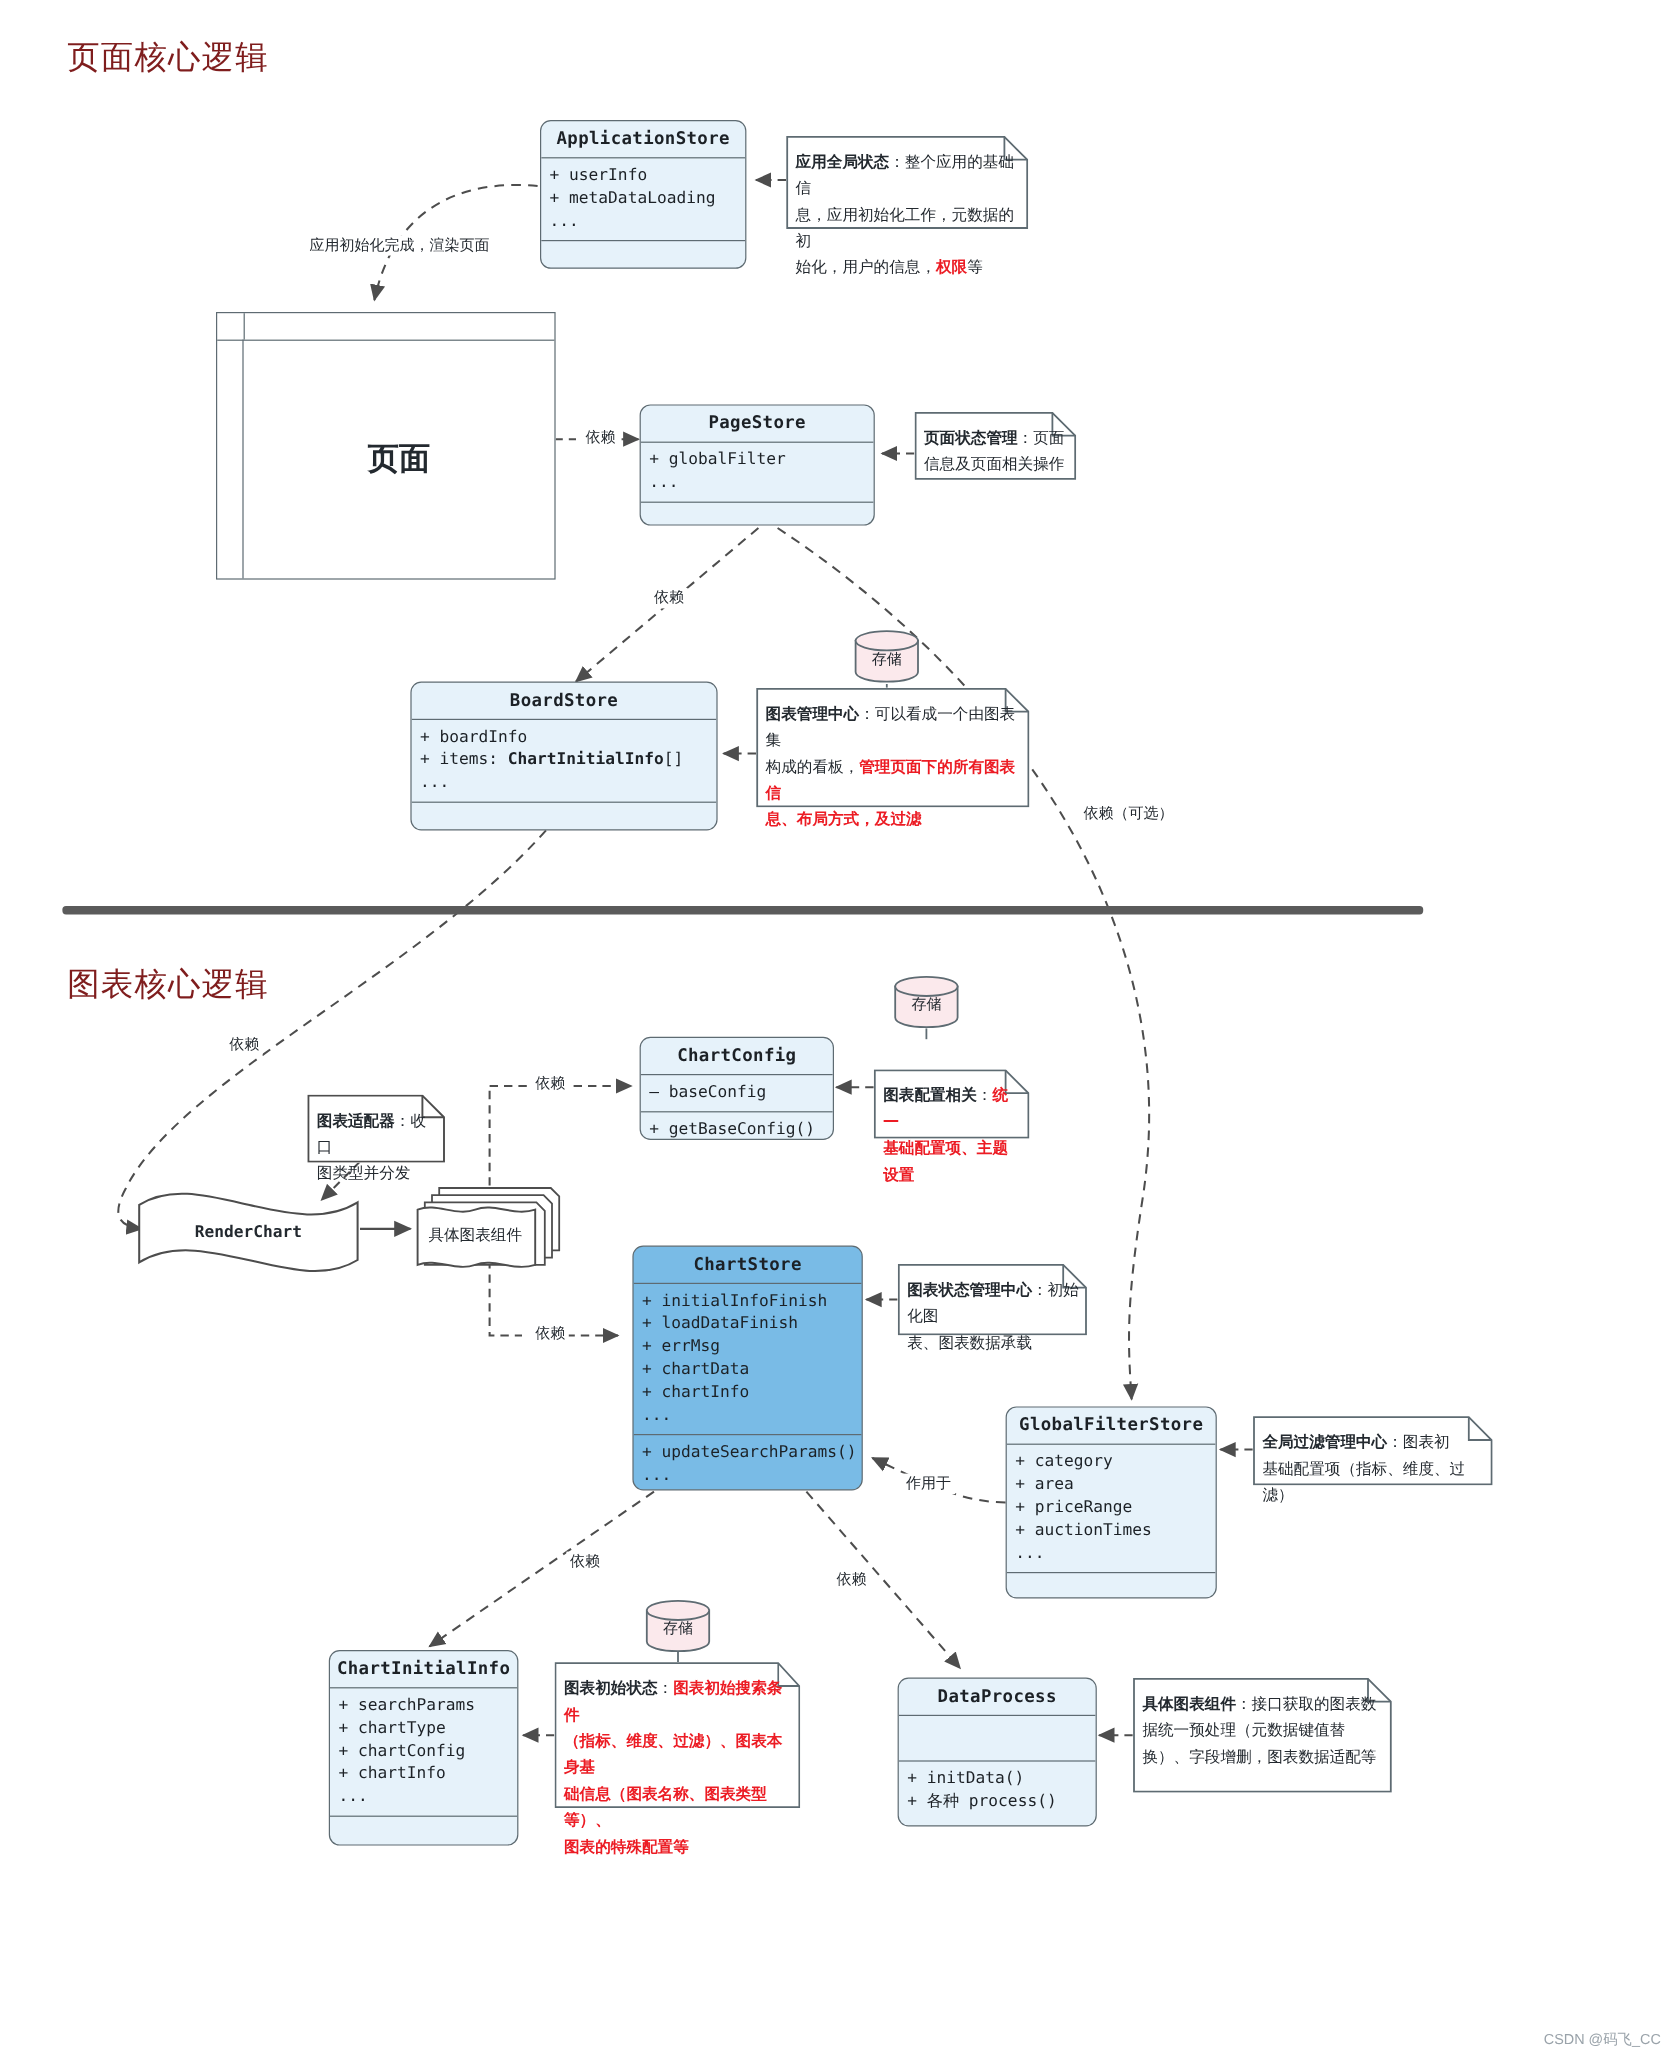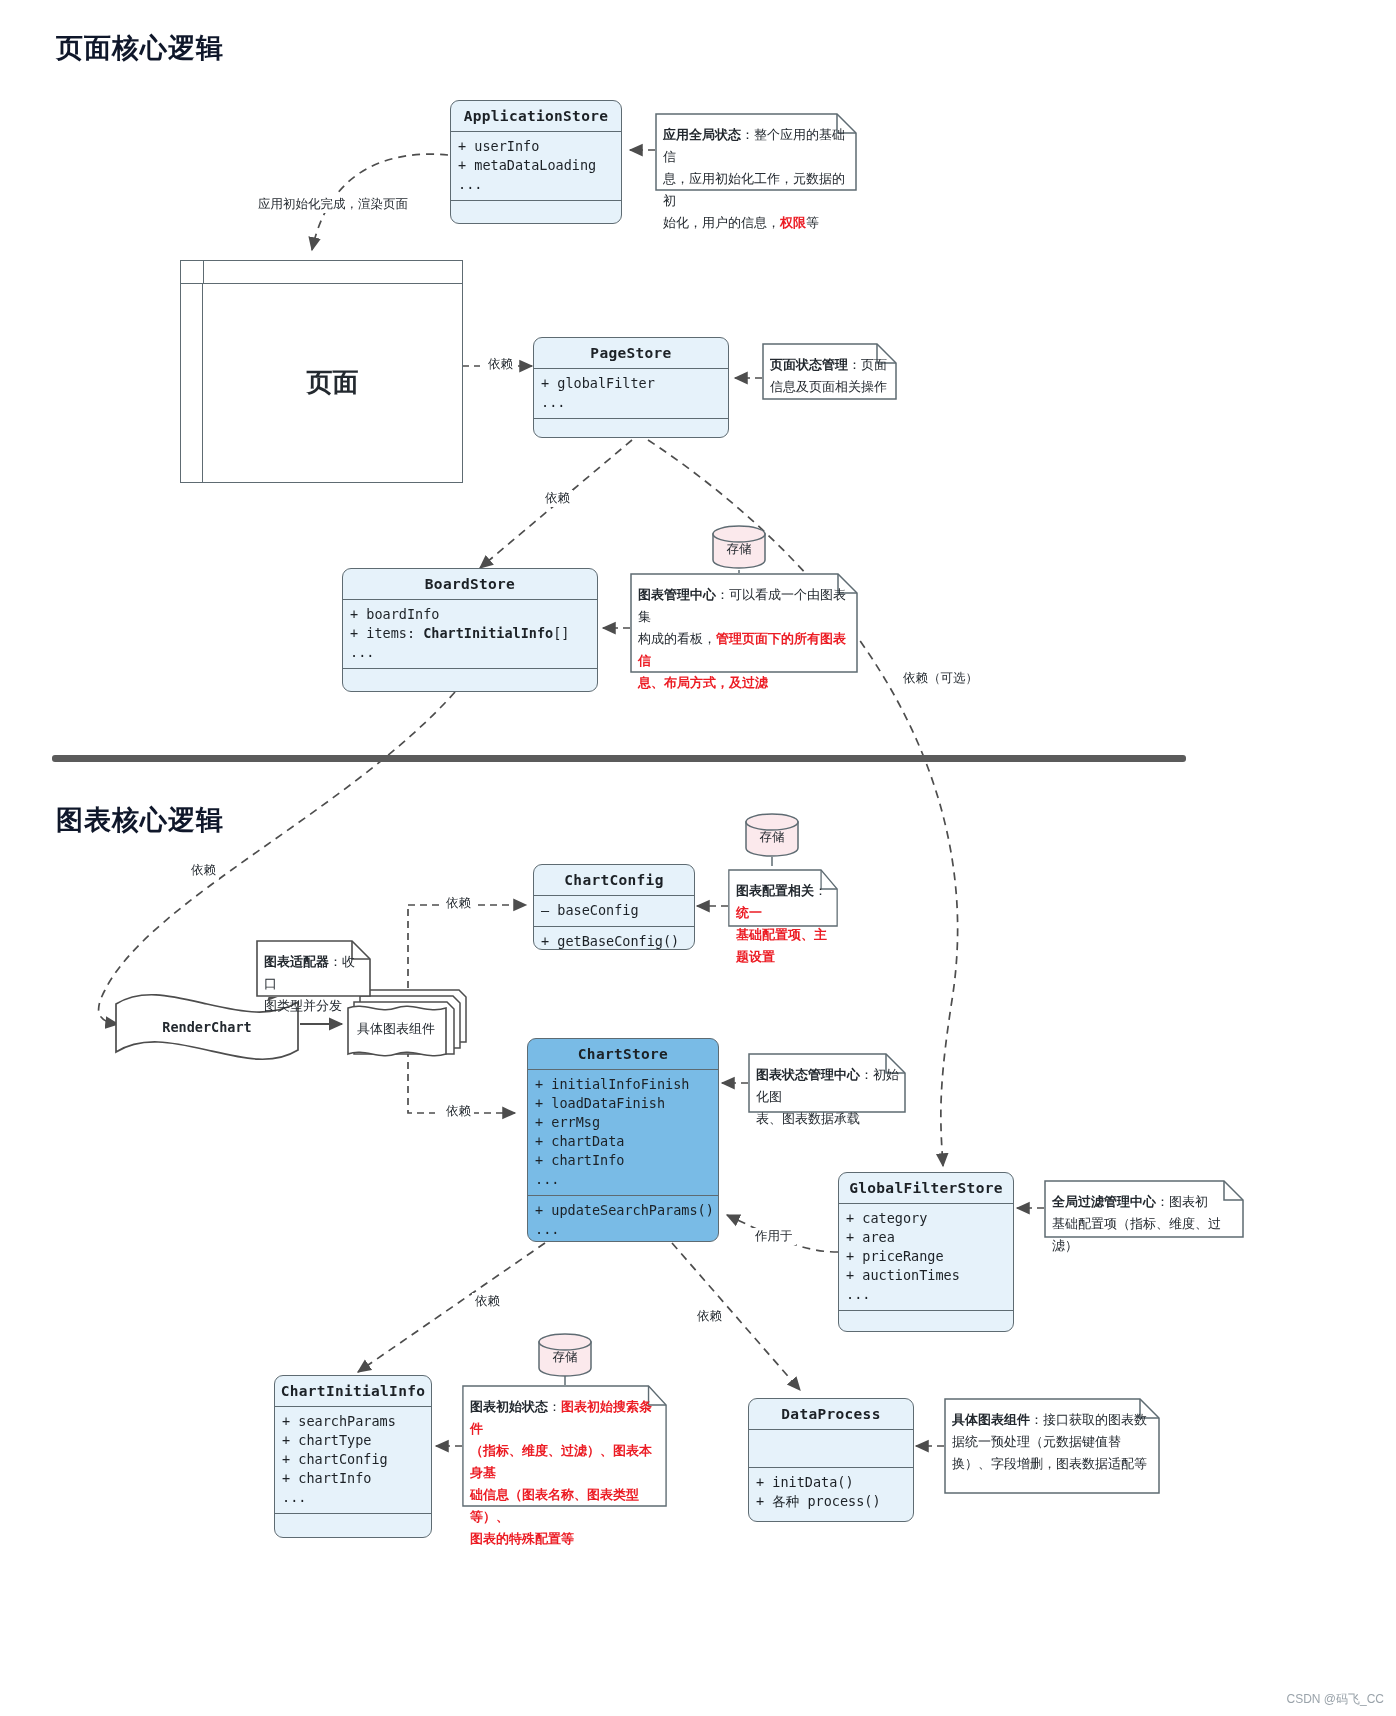--- a/index.html
+++ b/index.html
@@ -11,23 +11,23 @@
     overflow:hidden;
     color:#23292f;
   }
   .stage{position:absolute;left:0;top:0;width:1396px;height:1716px;}
   svg.edges{position:absolute;left:0;top:0;width:1396px;height:1716px;overflow:visible;}
 
   
   .section-title{
     position:absolute;
     font-size:27px;
-    font-weight:bold;
+    font-weight:normal;
     letter-spacing:1px;
-    color:#0f172a;
+    color:#7f1d1d;
     white-space:nowrap;
   }
 
   
   .uml{
     position:absolute;
     box-sizing:border-box;
     border:1.6px solid #5e6b72;
     border-radius:9px;
     background:#e6f2fa;
@@ -297,21 +297,21 @@
       <div><b>图表管理中心</b>：可以看成一个由图表集</div>
       <div>构成的看板，<span class="red">管理页面下的所有图表信</span></div>
       <div><span class="red">息、布局方式，及过滤</span></div>
     </div>
   </div>
 
   <div class="elabel" style="left:900px;top:670px;">依赖（可选）</div>
 
   <div class="elabel" style="left:188px;top:862px;">依赖</div>
 
-  <div class="note" style="left:256px;top:912px;width:115px;height:57px;margin-top:28px;">
+  <div class="note" style="left:256px;top:912px;width:115px;height:57px;">
     <svg class="bg" viewBox="0 0 115 57" preserveAspectRatio="none">
       <path d="M1,1 H96 L114,19 V56 H1 Z" fill="#ffffff" stroke="#4d4d4d" stroke-width="1.6"></path>
       <path d="M96,1 V19 H114" fill="none" stroke="#4d4d4d" stroke-width="1.6"></path>
     </svg>
     <div class="body">
       <div><b>图表适配器</b>：收口</div>
       <div>图类型并分发</div>
     </div>
   </div>
 
@@ -346,21 +346,21 @@
   <div class="elabel" style="left:443px;top:895px;">依赖</div>
 
   <div class="cyl" style="left:744px;top:812px;">
     <svg viewBox="0 0 56 46" width="56" height="46">
       <path d="M2,10 V36 C2,41 14,44 28,44 C42,44 54,41 54,36 V10 Z" fill="#fbe9ec" stroke="#5e6b72" stroke-width="1.5"></path>
       <ellipse cx="28" cy="10" rx="26" ry="8" fill="#fbe9ec" stroke="#5e6b72" stroke-width="1.5"></ellipse>
     </svg>
     <div class="txt">存储</div>
   </div>
 
-  <div class="note" style="left:728px;top:869px;width:110px;height:58px;border-radius:26px;">
+  <div class="note" style="left:728px;top:891px;width:130px;height:58px;border-radius:26px;">
     <svg class="bg" viewBox="0 0 130 58" preserveAspectRatio="none">
       <path d="M1,1 H110 L129,20 V57 H1 Z" fill="#ffffff" stroke="#5e6b72" stroke-width="1.5"></path>
       <path d="M110,1 V20 H129" fill="none" stroke="#5e6b72" stroke-width="1.5"></path>
     </svg>
     <div class="body">
       <div><b>图表配置相关</b>：<span class="red">统一</span></div>
       <div><span class="red">基础配置项、主题设置</span></div>
     </div>
   </div>
 

